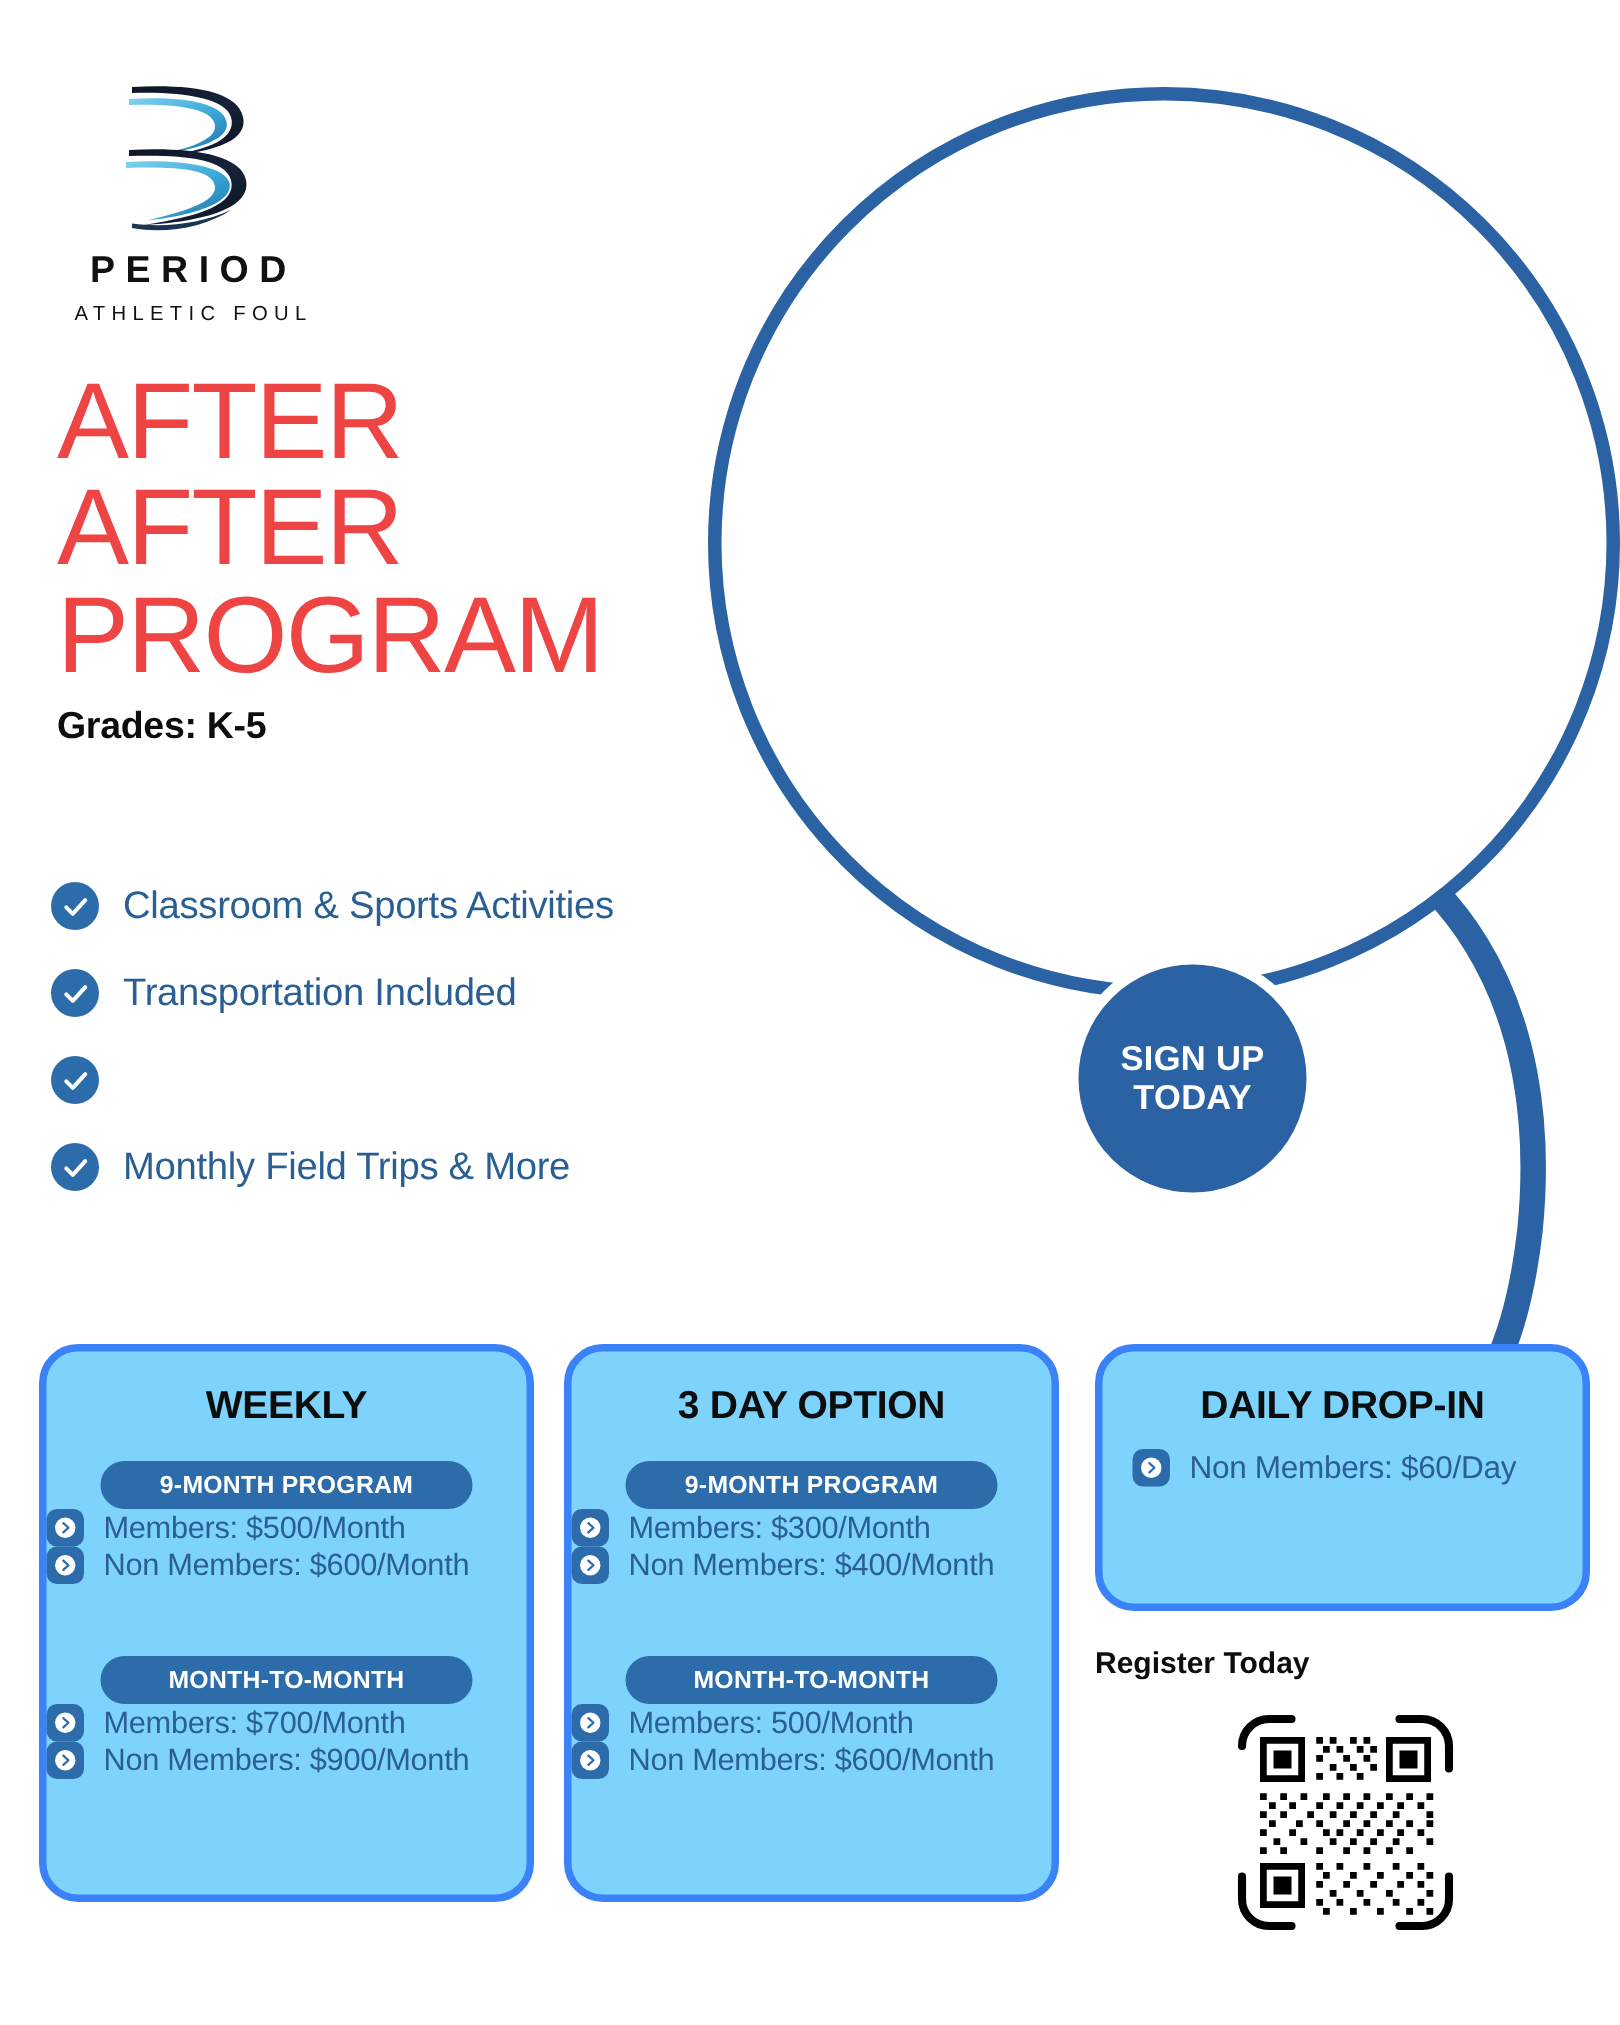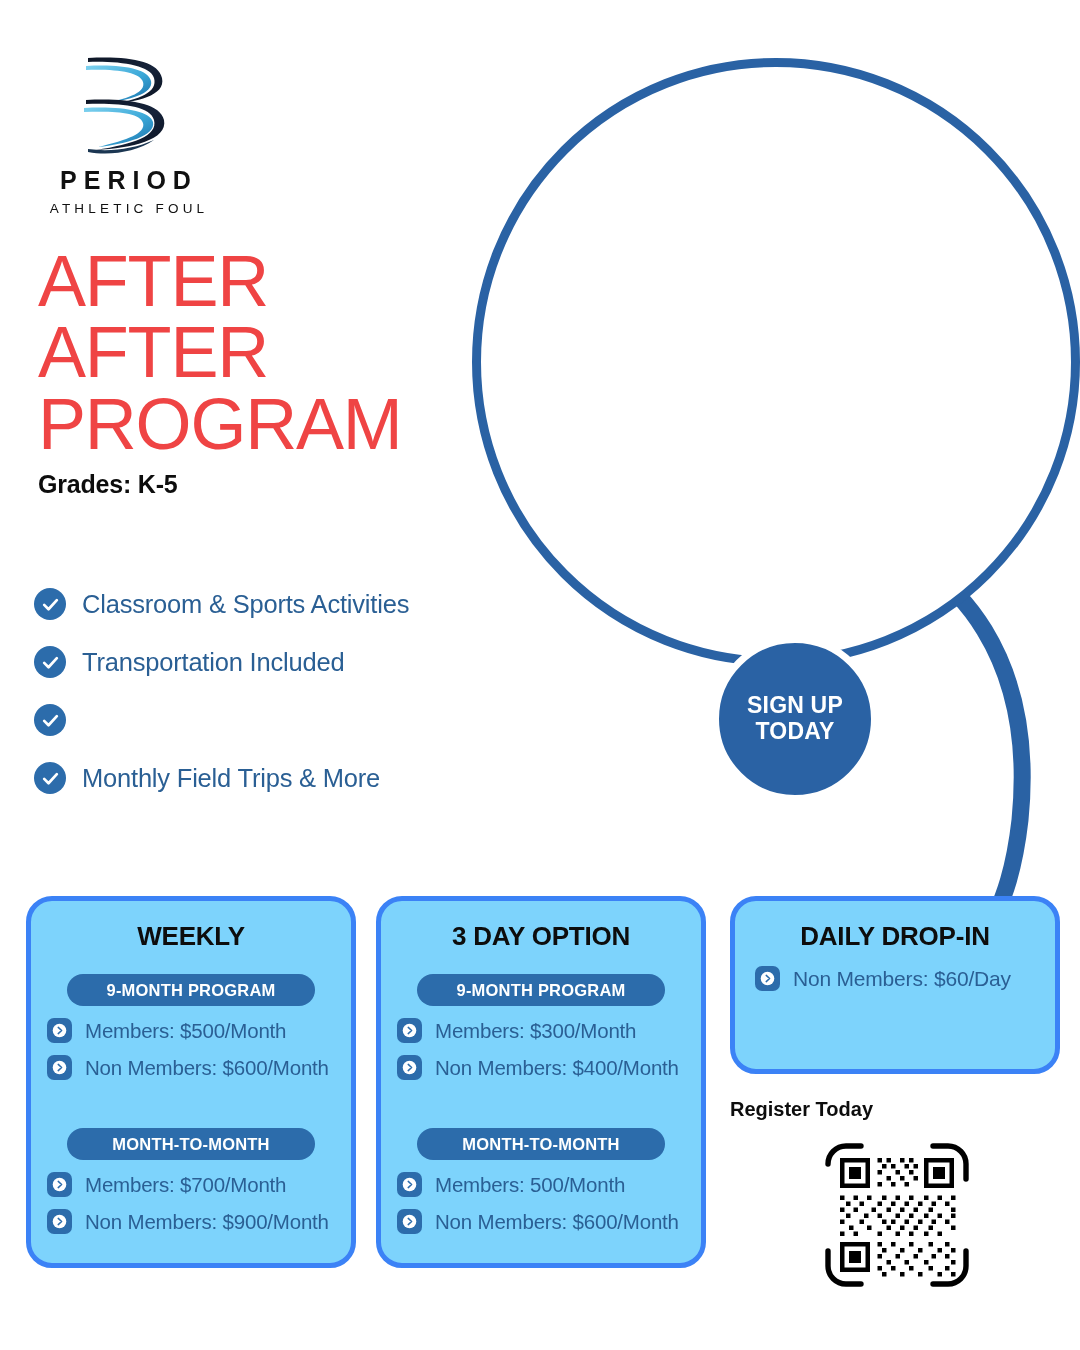--- a/index.html
+++ b/index.html
@@ -93,21 +93,21 @@
   }
   .pill {
     margin:22px auto 0; background:#2c6cab; color:#fff;
     border-radius:22px; height:32px; display:flex;
     align-items:center; justify-content:center;
     font-size:16.5px; font-weight:700; letter-spacing:0.2px;
   }
   #card-weekly .pill { width:248px; }
   #card-3day   .pill { width:248px; }
 
-  .price-row { display:flex; align-items:center; margin-top:12px; padding-left:16px; }
+  .price-row { display:flex; align-items:center; }
   .chev-icon {
     width:25px; height:25px; border-radius:7px; background:#2c6cab;
     flex:0 0 25px; display:flex; align-items:center; justify-content:center;
   }
   .chev-icon svg { width:17px; height:17px; display:block; }
   .price-text {
     margin-left:13px; font-size:20.5px; color:#2a5f94;
     font-weight:400; letter-spacing:-0.2px; white-space:nowrap;
   }
   .pill-gap { height:26px; }

